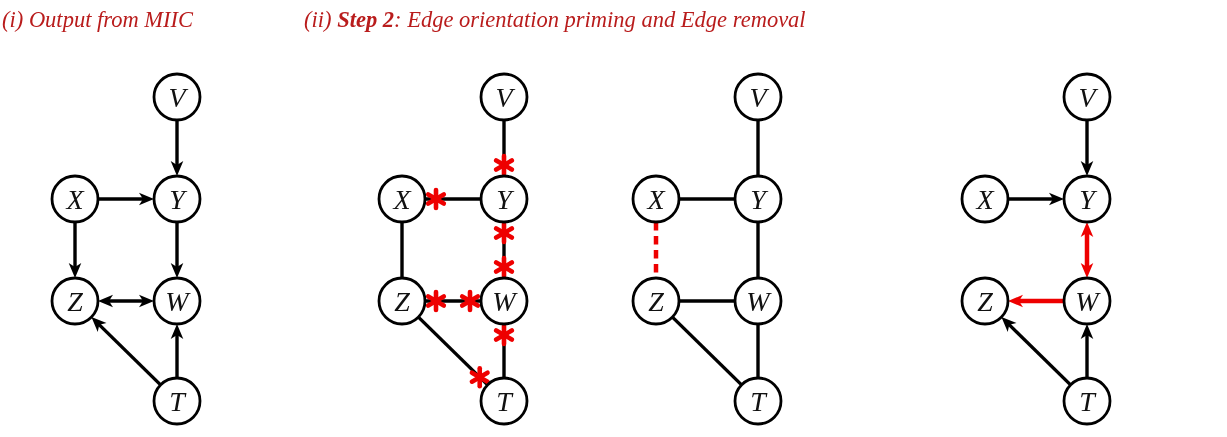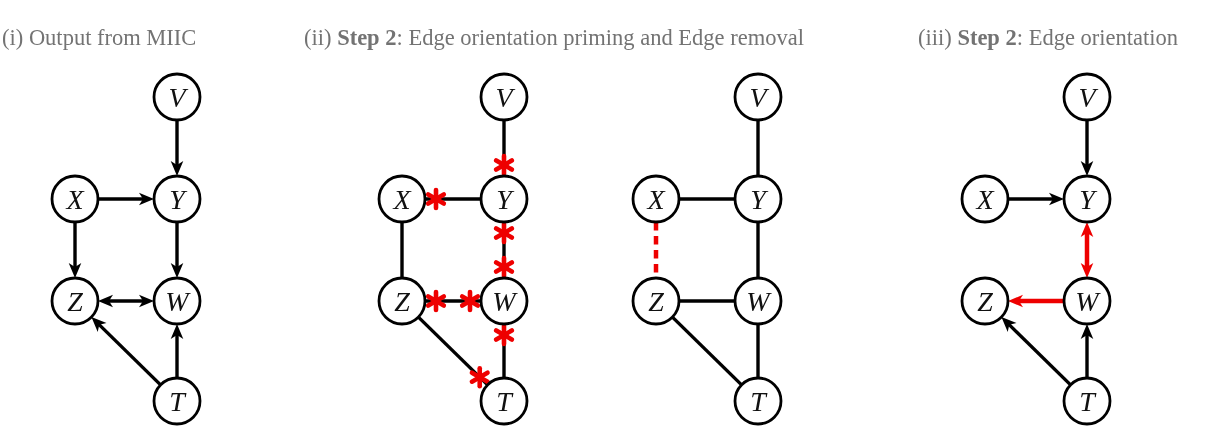--- a/index.html
+++ b/index.html
@@ -6,44 +6,44 @@
   .figure {
     position: relative;
     width: 1227px;
     height: 437px;
     background: #ffffff;
     font-family: "Liberation Serif", serif;
     overflow: hidden;
   }
   .panel-title {
     position: absolute;
-    top: 24px;
+    top: 6px;
     font-size: 22.5px;
     line-height: 28px;
-    color: #737373;
+    color: #b91c1c;
     white-space: nowrap;
+    font-style: italic;
   }
   .panel-title b { font-weight: bold; }
   #graphs-svg { position: absolute; left: 0; top: 0; }
   text.node-label {
     font-family: "Liberation Serif", serif;
     font-style: italic;
     font-size: 28px;
   }
 </style>
 </head>
 <body>
 
 <div class="figure">
 
   <div class="panel-title" style="left:2px"><span>(i) </span><b></b><span>Output from MIIC</span></div>
 
   <div class="panel-title" style="left:304px"><span>(ii) </span><b>Step 2</b><span>: Edge orientation priming and Edge removal</span></div>
 
-  <div class="panel-title" style="left:918px"><span>(iii) </span><b>Step 2</b><span>: Edge orientation</span></div>
 
   <svg id="graphs-svg" width="1227" height="437" viewBox="0 0 1227 437" xmlns="http://www.w3.org/2000/svg">
       <g>
         <g>
           <polygon points="177,176 170.7,161 177,165 183.3,161" fill="#000000"></polygon>
           <line x1="177" y1="120" x2="177" y2="167" stroke="#000000" stroke-width="3.4"></line>
         </g>
         <g>
           <polygon points="154,199 139,205.3 143,199 139,192.7" fill="#000000"></polygon>
           <line x1="98" y1="199" x2="145" y2="199" stroke="#000000" stroke-width="3.4"></line>

